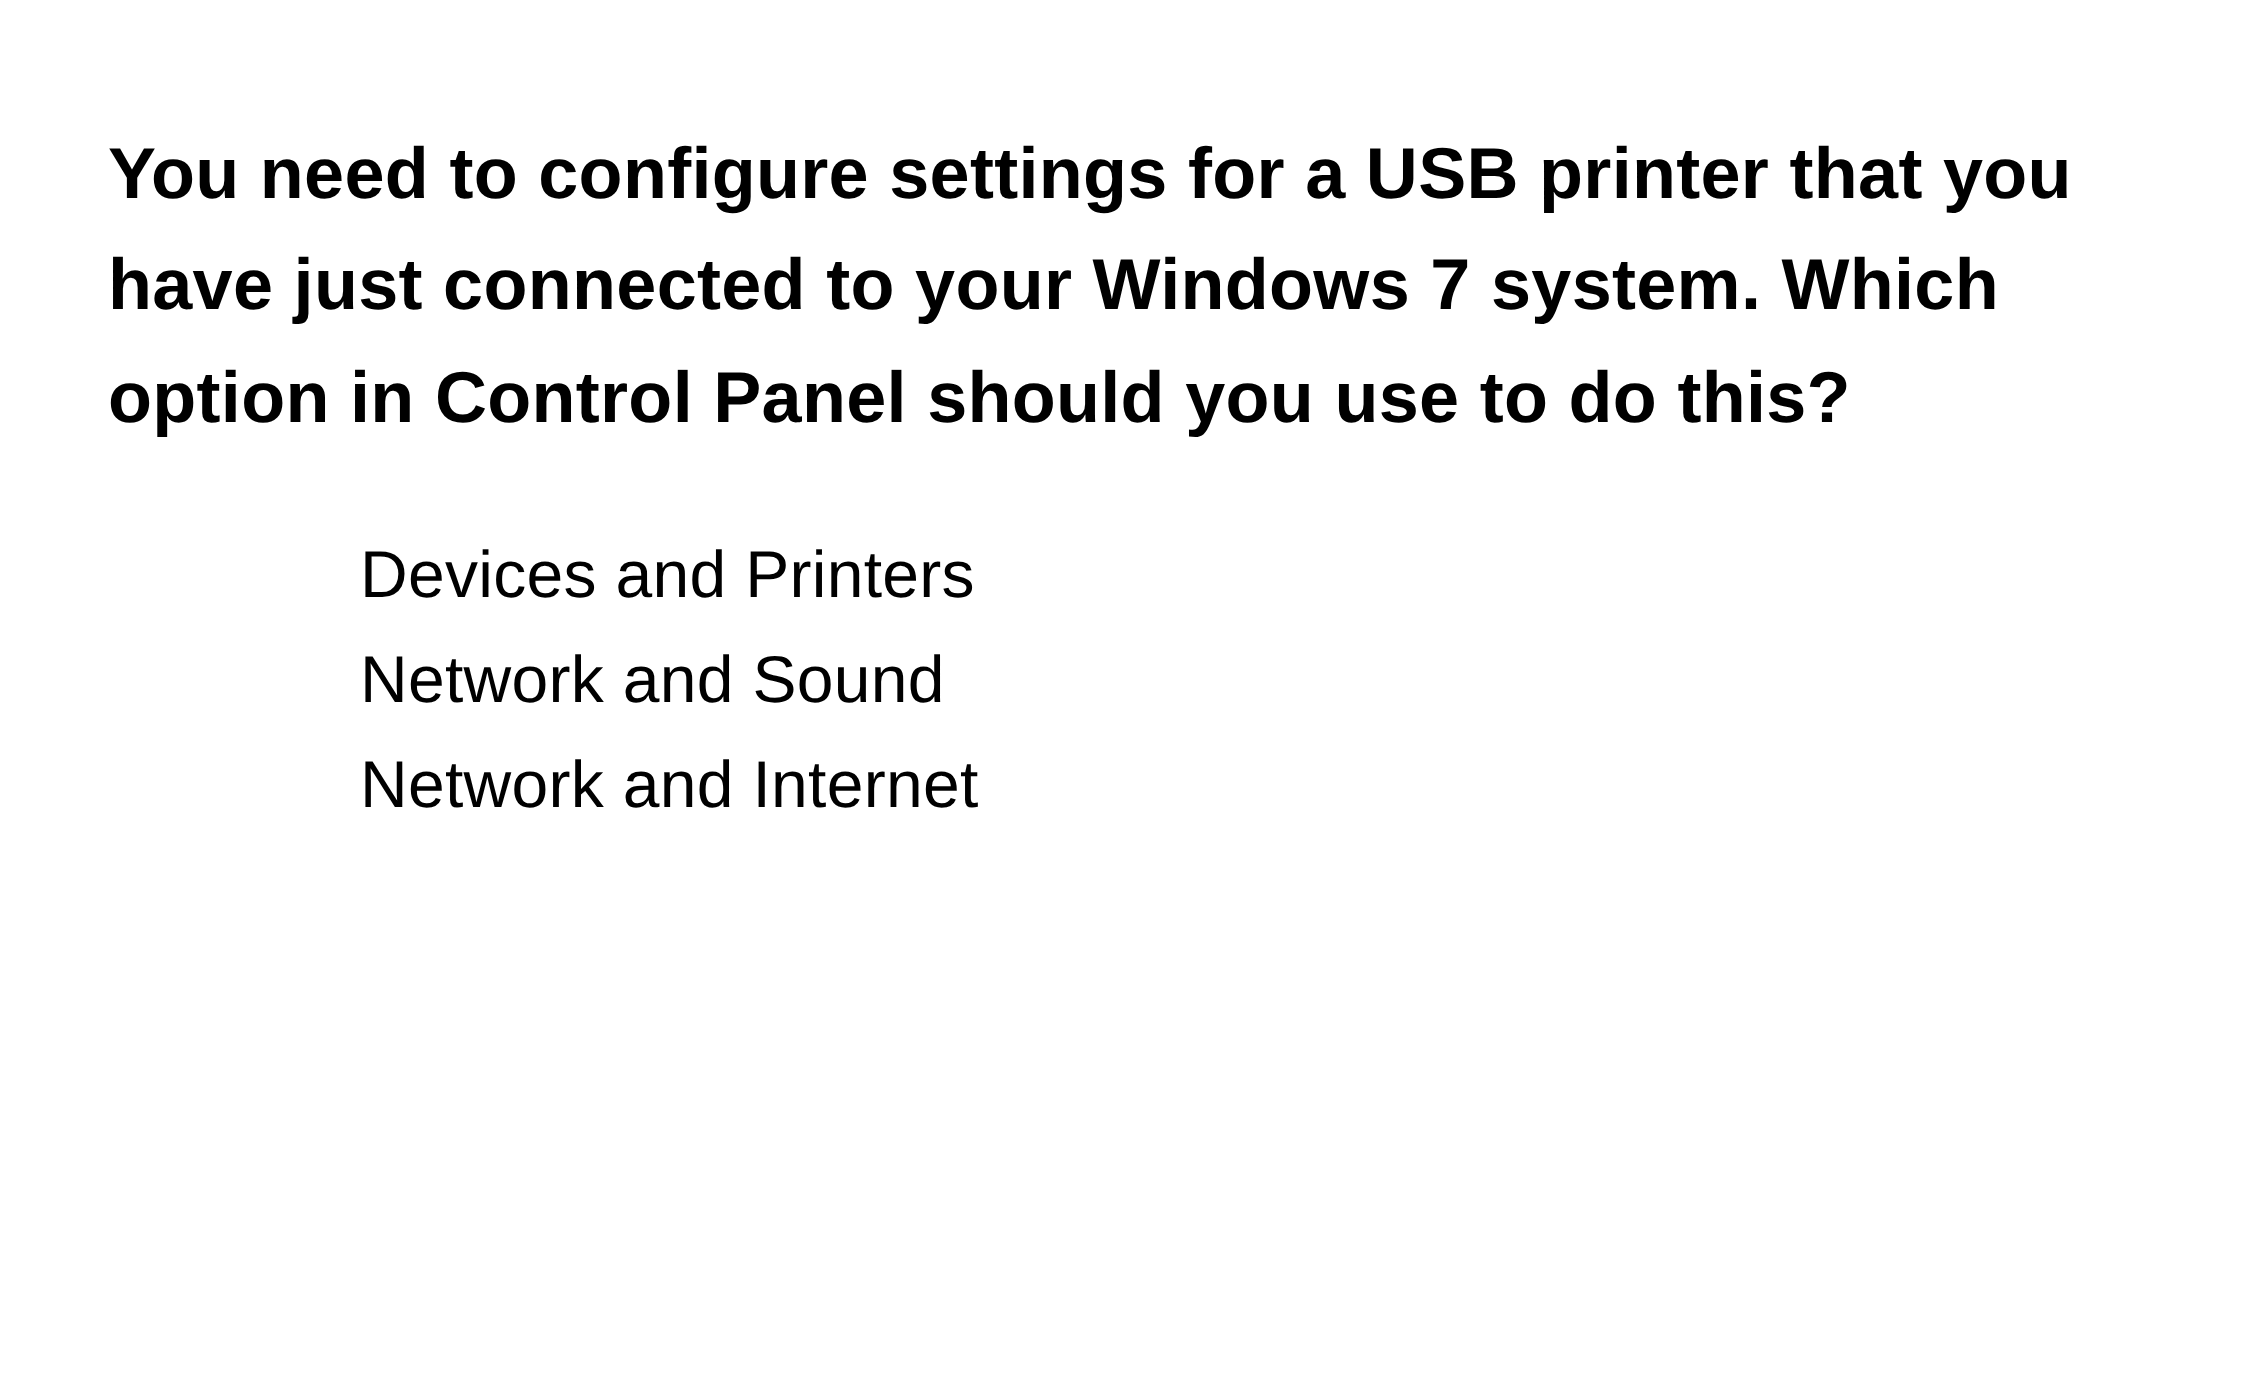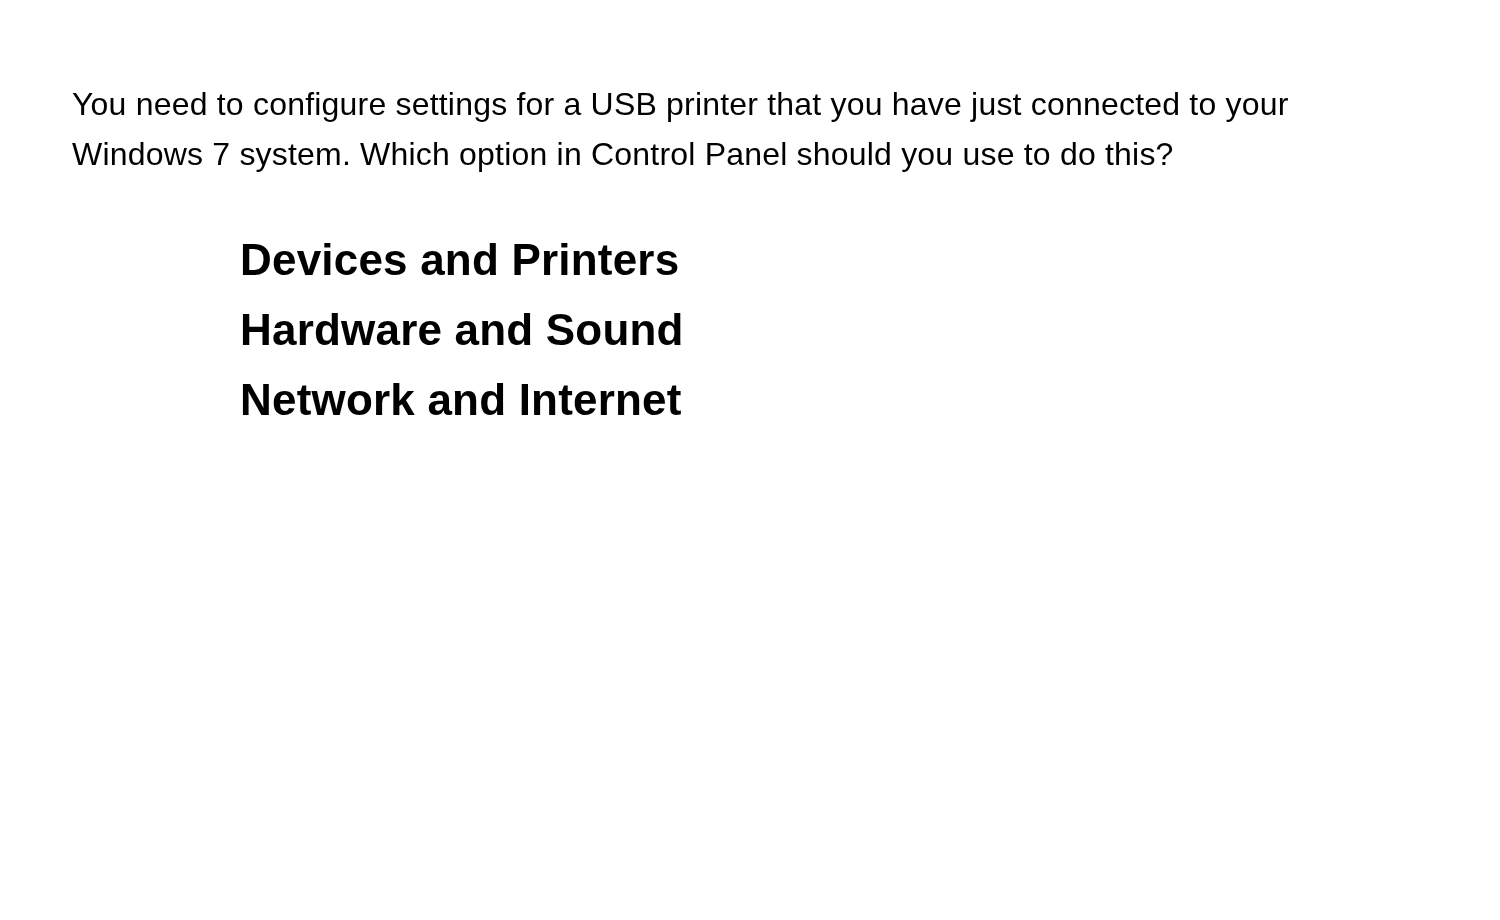--- a/index.html
+++ b/index.html
@@ -9,39 +9,39 @@
     }
     body {
       width: 1500px;
       height: 920px;
       background: #ffffff;
       font-family: -apple-system, BlinkMacSystemFont, "Segoe UI", Helvetica, Arial, sans-serif;
       color: #000000;
       padding: 80px 72px 0 72px;
     }
     .question-text {
-      font-size: 32px;
+      font-size: 48px;
       line-height: 1.55;
-      font-weight: 400;
+      font-weight: 700;
       letter-spacing: 0.2px;
       margin-bottom: 48px;
     }
     .options-list {
       padding-left: 168px;
     }
     .option-item {
       font-size: 44px;
       line-height: 1.5;
-      font-weight: 700;
+      font-weight: 400;
       letter-spacing: 0.2px;
       margin-bottom: 4px;
     }
   </style>
 </head>
 <body>
 
 <div class="question-text">You need to configure settings for a USB printer that you have just connected to your Windows 7 system. Which option in Control Panel should you use to do this?</div>
 
 <div class="options-list">
   <div class="option-item">Devices and Printers</div>
-  <div class="option-item">Hardware and Sound</div>
+  <div class="option-item">Network and Sound</div>
   <div class="option-item">Network and Internet</div>
 </div>
 
 </body></html>

